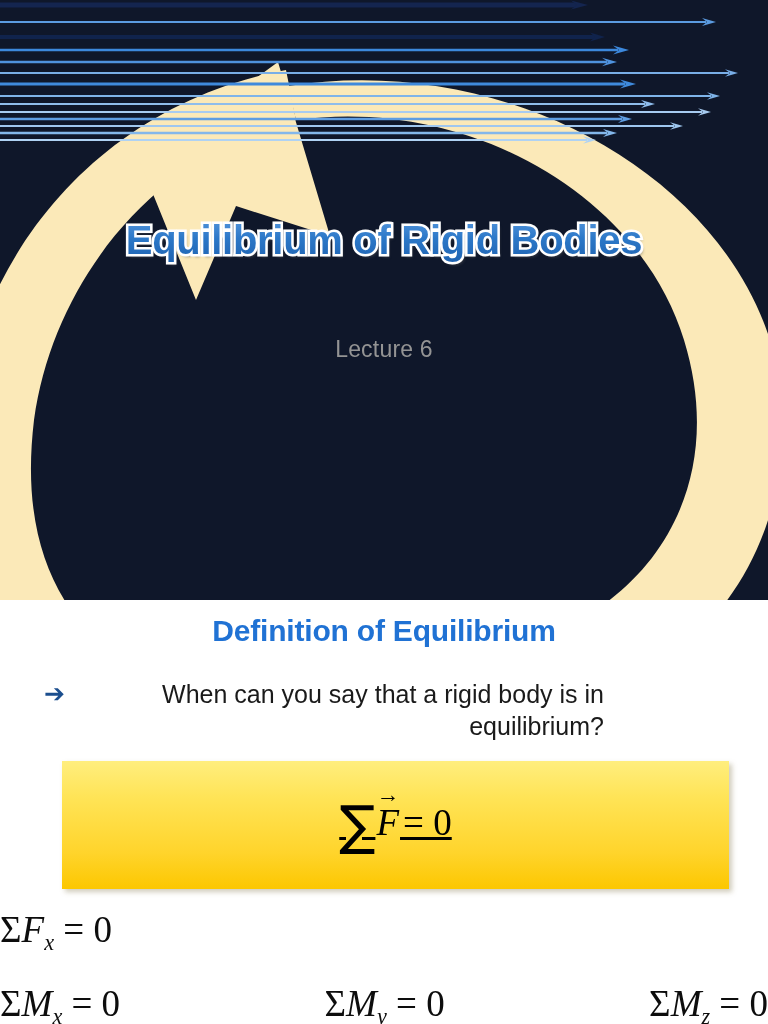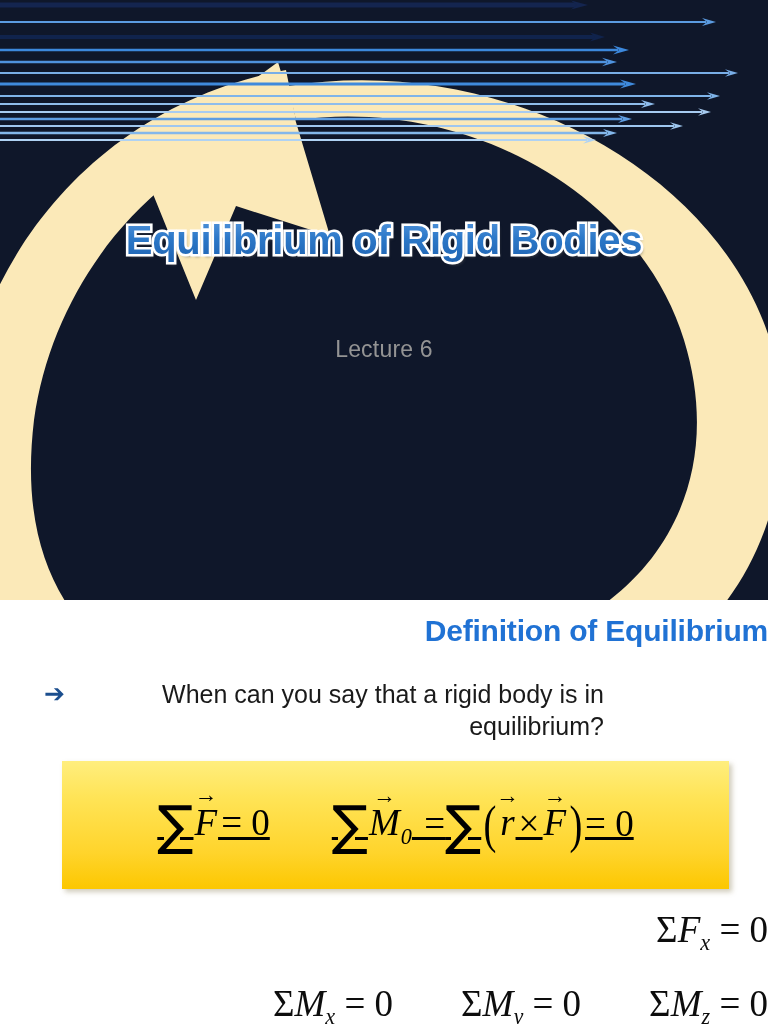--- a/index.html
+++ b/index.html
@@ -103,21 +103,21 @@
     width: 768px;
     height: 424px;
     background: #ffffff;
     overflow: hidden;
   }
   .content-heading {
     position: absolute;
     left: 0;
     top: 14px;
     width: 768px;
-    text-align: right;
+    text-align: center;
     font-size: 30px;
     font-weight: bold;
     color: #2072D4;
     letter-spacing: -0.2px;
   }
   .bullet-row {
     position: absolute;
     left: 44px;
     top: 78px;
     width: 560px;
@@ -201,21 +201,21 @@
     transform: scaleX(0.72);
     vertical-align: -0.12em;
   }
 
   
   .eq-row {
     position: absolute;
     left: 0;
     width: 768px;
     display: flex;
-    justify-content: flex-end;
+    justify-content: space-between;
     gap: 68px;
     font-family: "Liberation Serif", serif;
     color: #0d0d0d;
     z-index: 4;
   }
   #eq-row-forces { top: 908px; font-size: 37px; }
   #eq-row-moments { top: 982px; font-size: 37px; }
   .eq-row .eq { white-space: nowrap; }
   .sig {
     font-family: "Liberation Serif", serif;
@@ -319,24 +319,20 @@
   <div class="bullet-row">
     <span class="bullet-arrow">➔</span>
     <span class="bullet-text">When can you say that a rigid body is in equilibrium?</span>
   </div>
 </div>
 
 <div class="eq-box">
   <span class="eq">
     <span class="sum">∑</span><span class="vec">F</span> = 0
   </span>
-  <span class="eq">
-    <span class="sum">∑</span><span class="vec">M</span><span class="sub">0</span>
-     =<span class="sum">∑</span><span class="paren">(</span><span class="vec">r</span> × <span class="vec">F</span><span class="paren">)</span>= 0
-  </span>
 </div>
 
 <div class="eq-row" id="eq-row-forces">
   <span class="eq">
     <span class="sig">Σ</span><span class="ital">F</span><span class="sub">x</span> = 0
   </span>
 </div>
 
 <div class="eq-row" id="eq-row-moments">
   <span class="eq">

